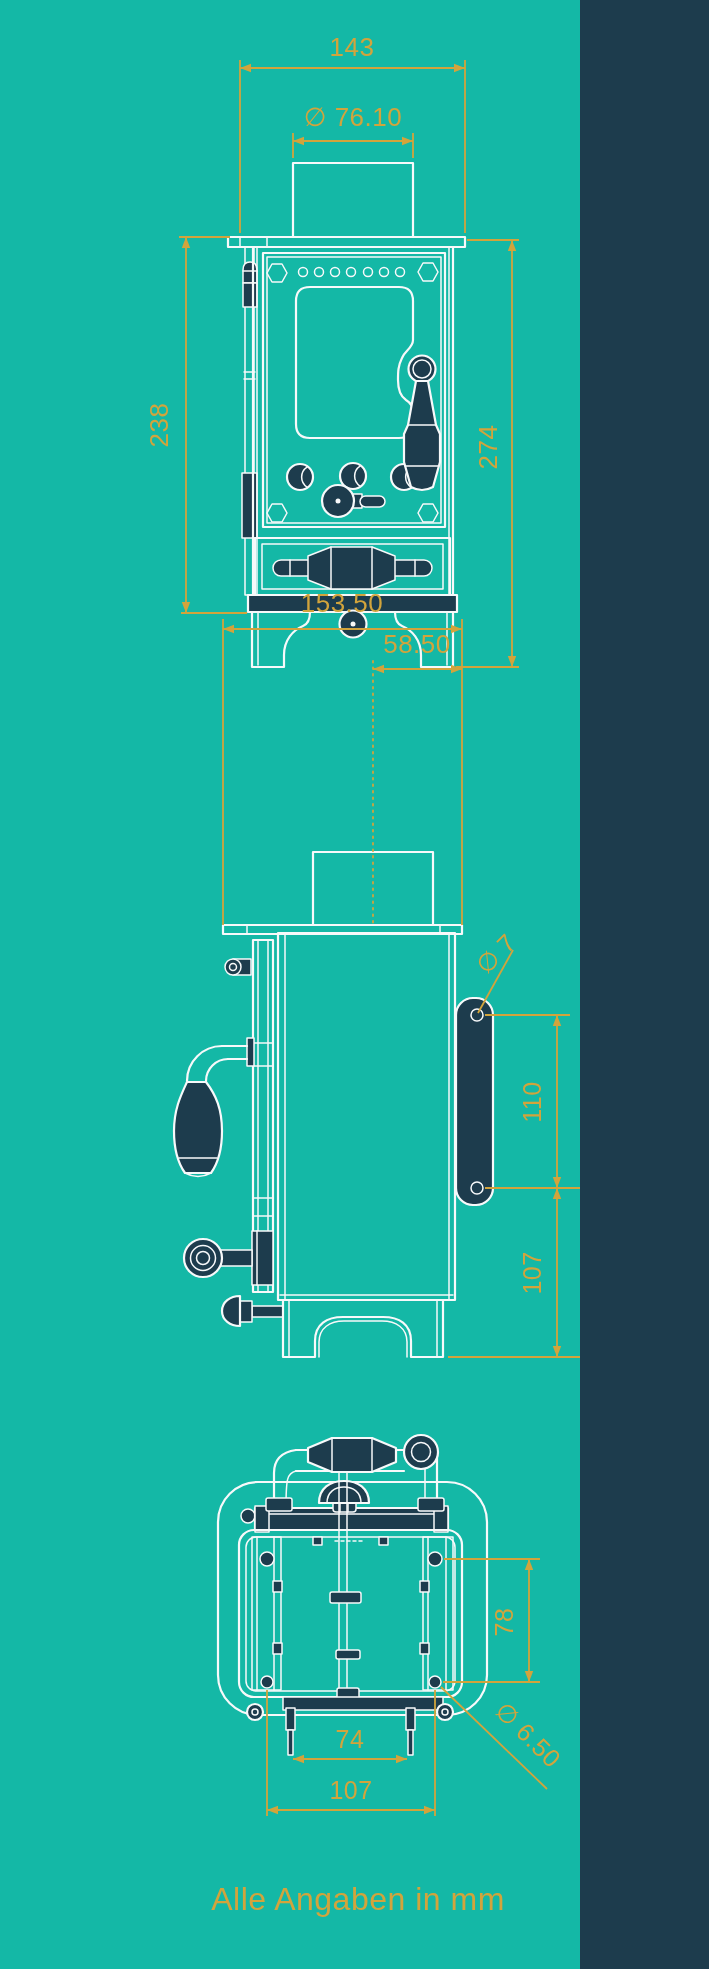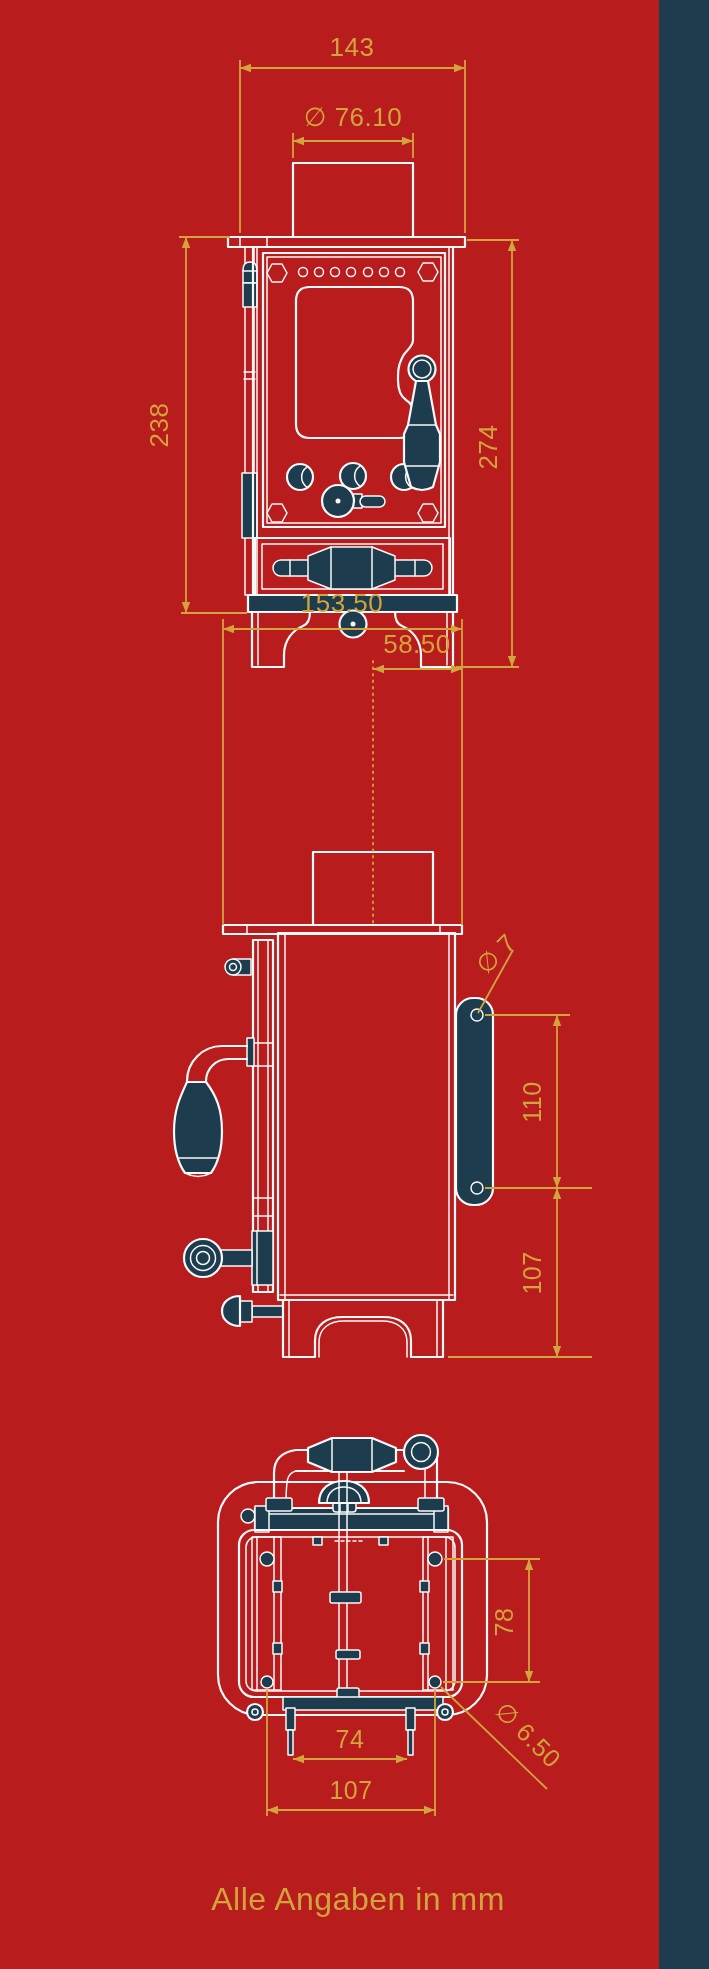--- a/index.html
+++ b/index.html
@@ -1,16 +1,16 @@
 <!DOCTYPE html>
 <html><head>
 <meta charset="utf-8">
 <style>
   html,body{margin:0;padding:0;background:#1d3c4d;}
-  .page{position:relative;width:659px;height:1969px;background:#b91c1c;overflow:hidden;}
+  .page{position:relative;width:580px;height:1969px;background:#14b8a6;overflow:hidden;}
   svg{display:block;}
   .w2{stroke:#f7f9fa;stroke-width:2.2;fill:none;stroke-linecap:round;stroke-linejoin:round;}
   .w1{stroke:#f7f9fa;stroke-width:1.5;fill:none;stroke-linecap:round;stroke-linejoin:round;}
   .bgf{fill:#1d3c4d;}
   .g{stroke:#d2a43c;stroke-width:1.8;fill:none;stroke-linecap:butt;}
   .gdot{stroke:#d2a43c;stroke-width:1.8;fill:none;stroke-dasharray:1.5 5;stroke-linecap:round;}
   .dim-label{font-family:"Liberation Sans","DejaVu Sans",sans-serif;font-size:26px;fill:#d2a43c;letter-spacing:0.5px;}
   .dim-label-sm{font-family:"Liberation Sans","DejaVu Sans",sans-serif;font-size:25px;fill:#d2a43c;letter-spacing:0.5px;}
   .caption{font-family:"Liberation Sans","DejaVu Sans",sans-serif;font-size:32px;fill:#d2a43c;letter-spacing:0.5px;}
 </style>

